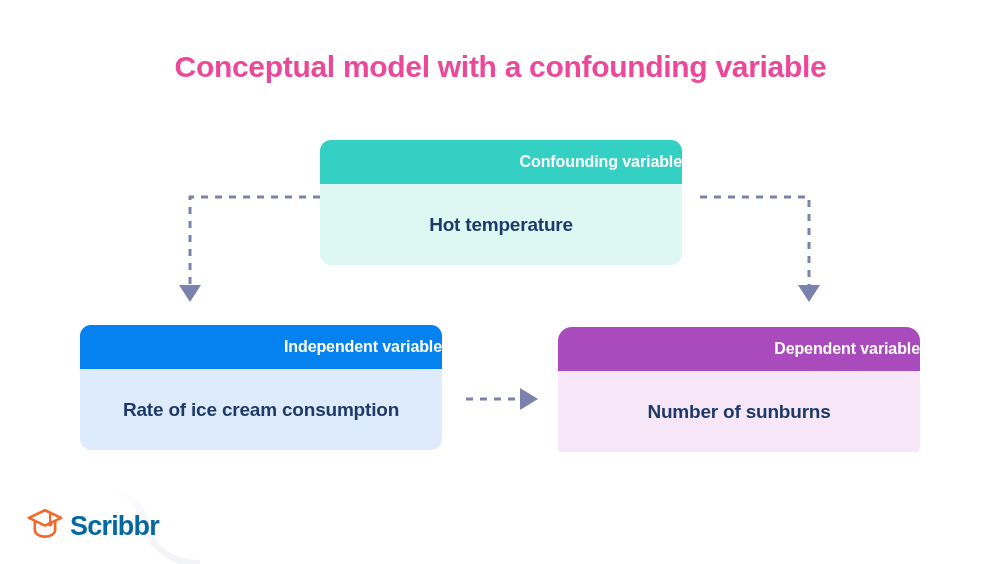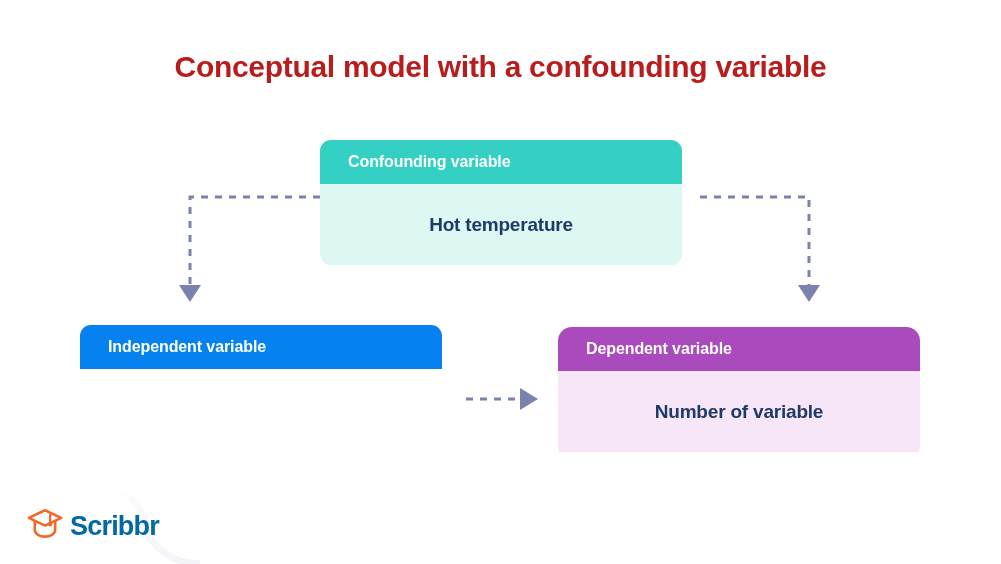--- a/index.html
+++ b/index.html
@@ -26,35 +26,35 @@
 
   
   #page-title {
     position: absolute;
     top: 50px;
     left: 0;
     width: 1001px;
     text-align: center;
     font-size: 30px;
     font-weight: bold;
-    color: #b91c1c;
+    color: #ec4899;
     letter-spacing: -0.3px;
   }
 
   
   .card {
     position: absolute;
     border-radius: 11px;
     overflow: hidden;
     box-sizing: border-box;
   }
   .card-header {
     height: 44px;
     line-height: 44px;
-    text-align: left;
+    text-align: right;
     color: #ffffff;
     font-size: 16px;
     font-weight: bold;
     letter-spacing: -0.1px;
     padding-left: 28px;
   }
   .card-body {
     text-align: left;
     color: #1e3a68;
     font-size: 19px;
@@ -142,25 +142,26 @@
 
   <div id="page-title">Conceptual model with a confounding variable</div>
 
   <div class="card" id="card-confounding">
     <div class="card-header">Confounding variable</div>
     <div class="card-body">Hot temperature</div>
   </div>
 
   <div class="card" id="card-independent">
     <div class="card-header">Independent variable</div>
+    <div class="card-body">Rate of ice cream consumption</div>
   </div>
 
   <div class="card" id="card-dependent">
     <div class="card-header">Dependent variable</div>
-    <div class="card-body">Number of variable</div>
+    <div class="card-body">Number of sunburns</div>
   </div>
 
   <svg class="connector" id="connector-left" width="180" height="140">
     <path d="M 160 17 L 30 17 L 30 105" fill="none" stroke="#7b82ad" stroke-width="3" stroke-dasharray="7 7" stroke-linecap="butt"></path>
     <polygon points="19,105 41,105 30,122" fill="#7b82ad"></polygon>
   </svg>
 
   <svg class="connector" id="connector-right" width="180" height="140">
     <path d="M 10 17 L 119 17 L 119 105" fill="none" stroke="#7b82ad" stroke-width="3" stroke-dasharray="7 7" stroke-linecap="butt"></path>
     <polygon points="108,105 130,105 119,122" fill="#7b82ad"></polygon>

